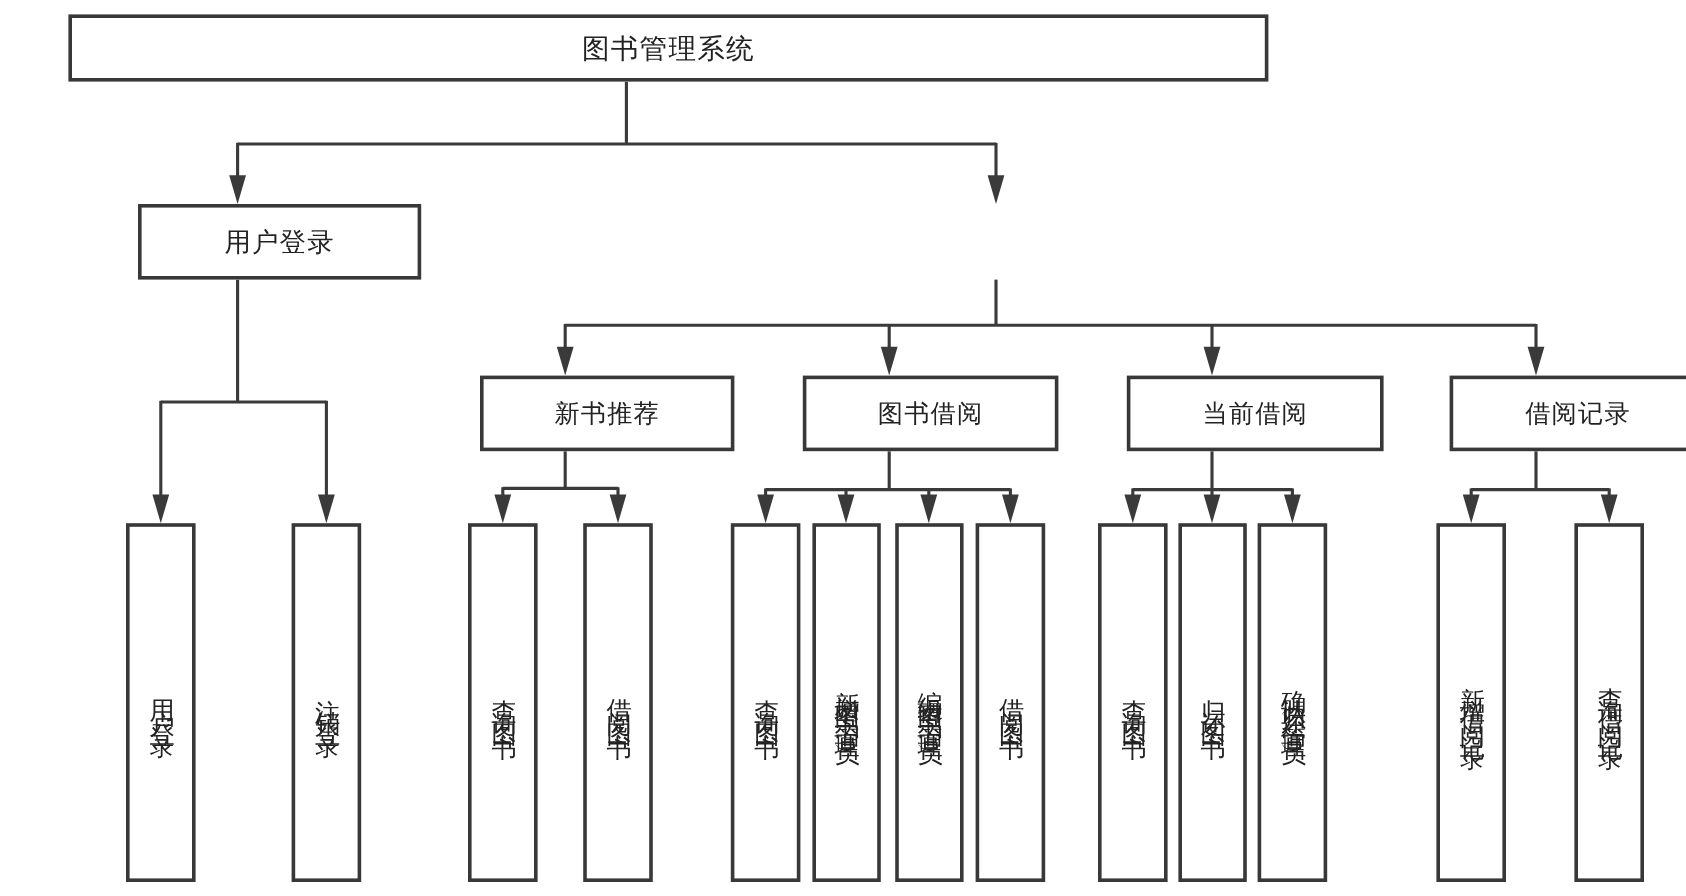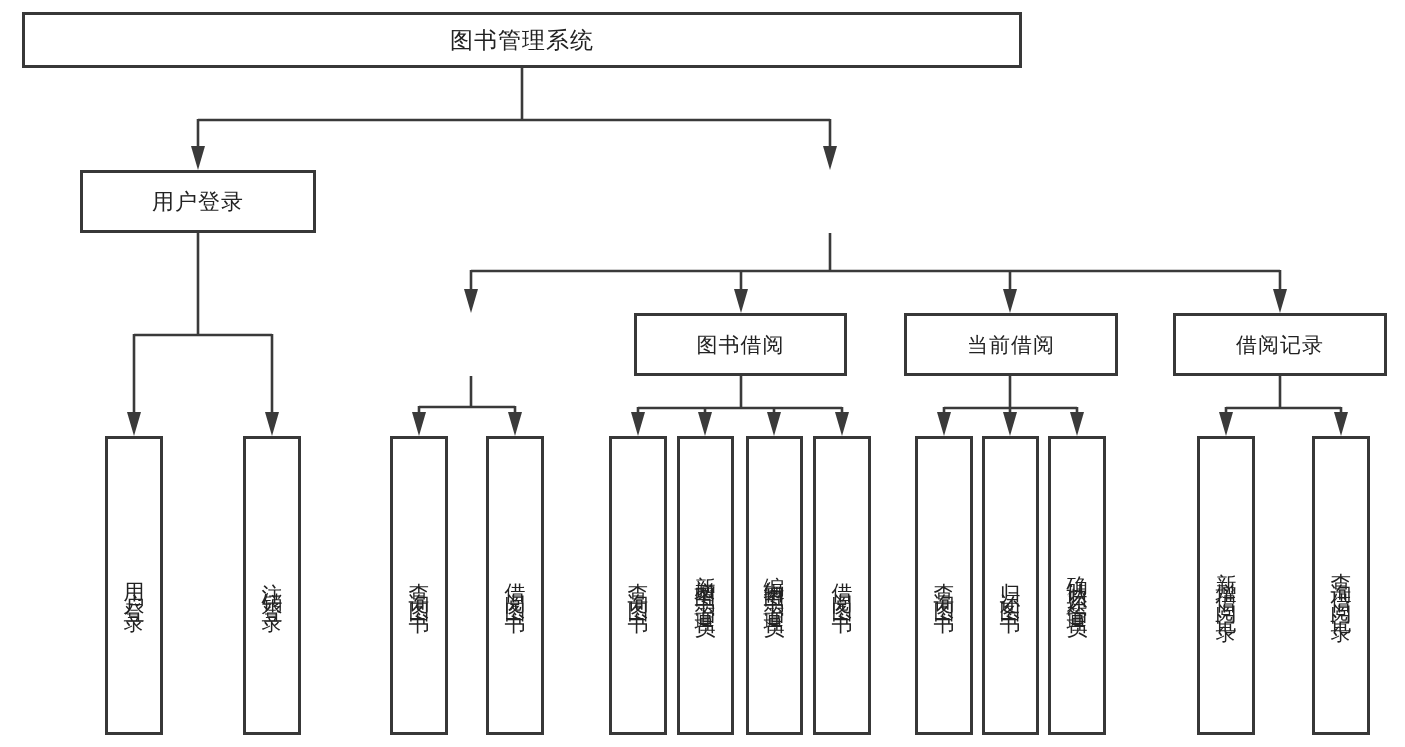--- a/index.html
+++ b/index.html
@@ -44,20 +44,21 @@
     background:#ffffff;
     z-index:1;
   }
   .hbox{
     display:flex;
     align-items:center;
     justify-content:center;
     font-size:22px;
     letter-spacing:1px;
     color:var(--text);
+    margin-left:35px;
   }
   .root-box{
     left:22px;top:12px;width:1000px;height:56px;
     font-size:23px;
   }
   .l2-box{top:170px;height:63px;width:236px;}
   .l3-box{top:313px;height:63px;font-size:21px;}
   .leaf{
     top:436px;
     height:299px;
@@ -161,20 +162,21 @@
       <polygon points="1219,412 1233,412 1226,436"></polygon>
       <polyline points="1341,407 1341,416"></polyline>
       <polygon points="1334,412 1348,412 1341,436"></polygon>
     </g>
   </svg>
 
   <div class="box hbox root-box">图书管理系统</div>
 
   <div class="box hbox l2-box" style="left:80px;">用户登录</div>
 
+  <div class="box hbox l3-box" style="left:365px;width:212px;">新书推荐</div>
   <div class="box hbox l3-box" style="left:634px;width:213px;">图书借阅</div>
   <div class="box hbox l3-box" style="left:904px;width:214px;">当前借阅</div>
   <div class="box hbox l3-box" style="left:1173px;width:214px;">借阅记录</div>
 
   <div class="box leaf" style="left:105px;width:58px;">用户登录</div>
   <div class="box leaf" style="left:243px;width:58px;">注销登录</div>
 
   <div class="box leaf" style="left:390px;width:58px;">查询图书</div>
   <div class="box leaf" style="left:486px;width:58px;">借阅图书</div>
 

